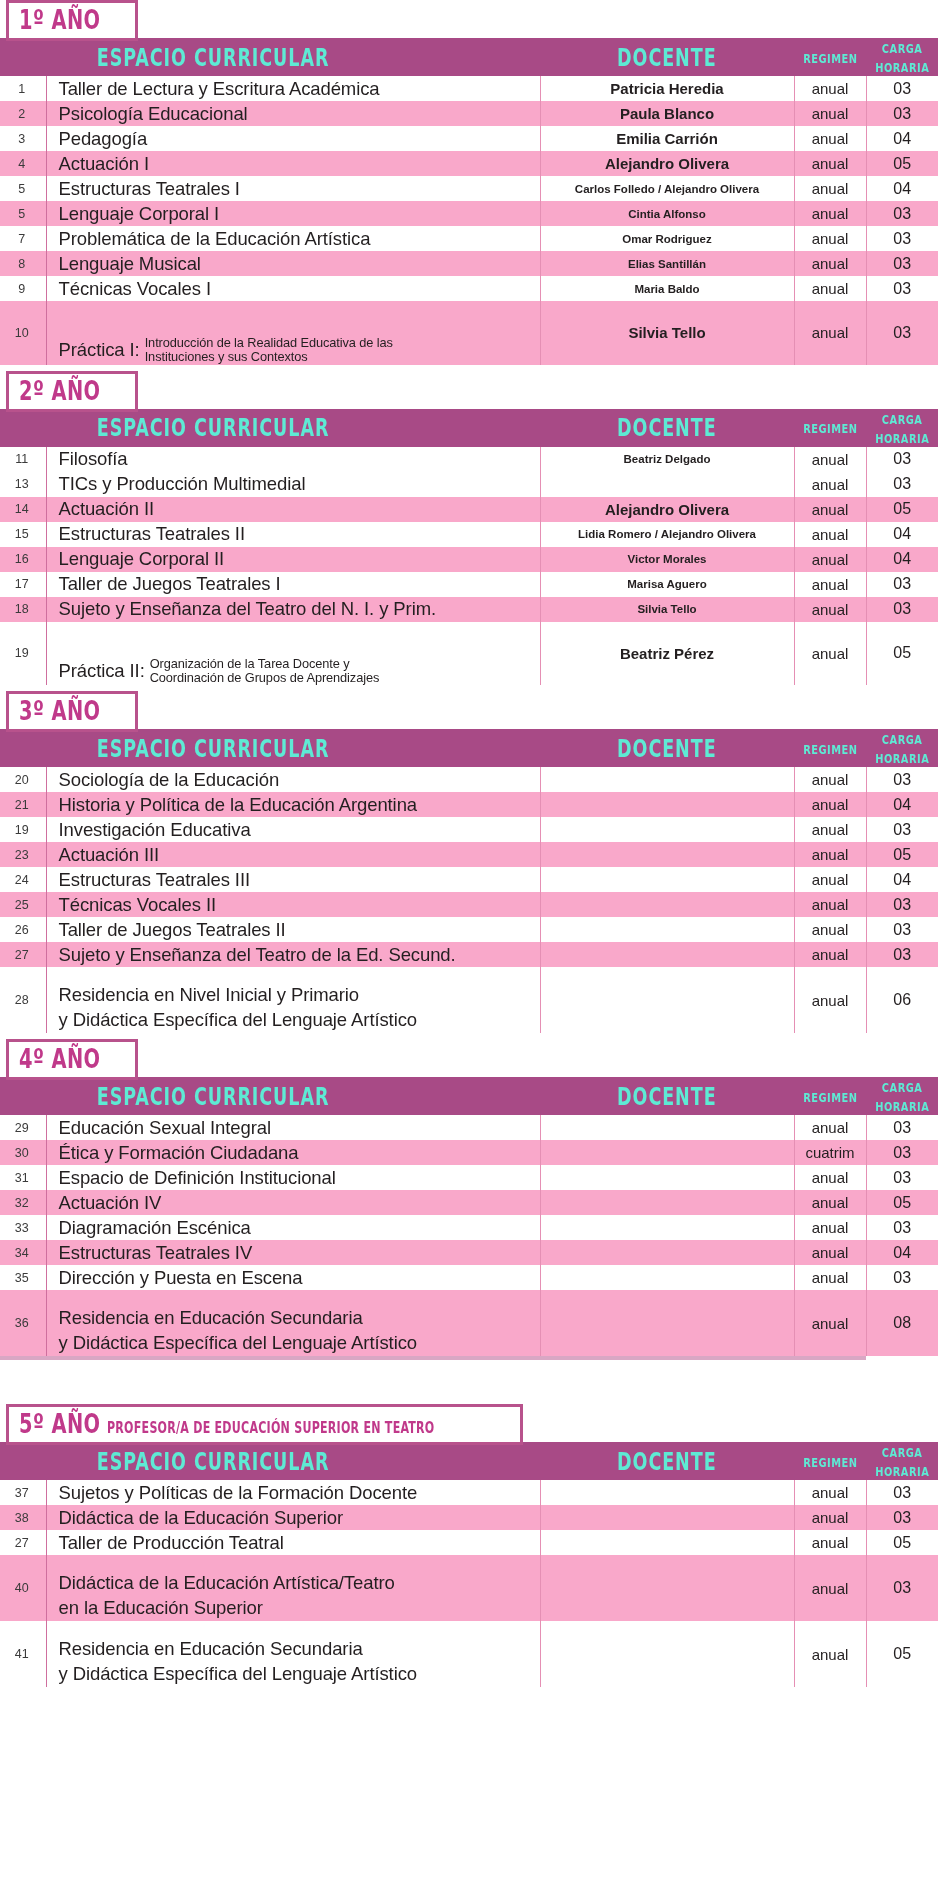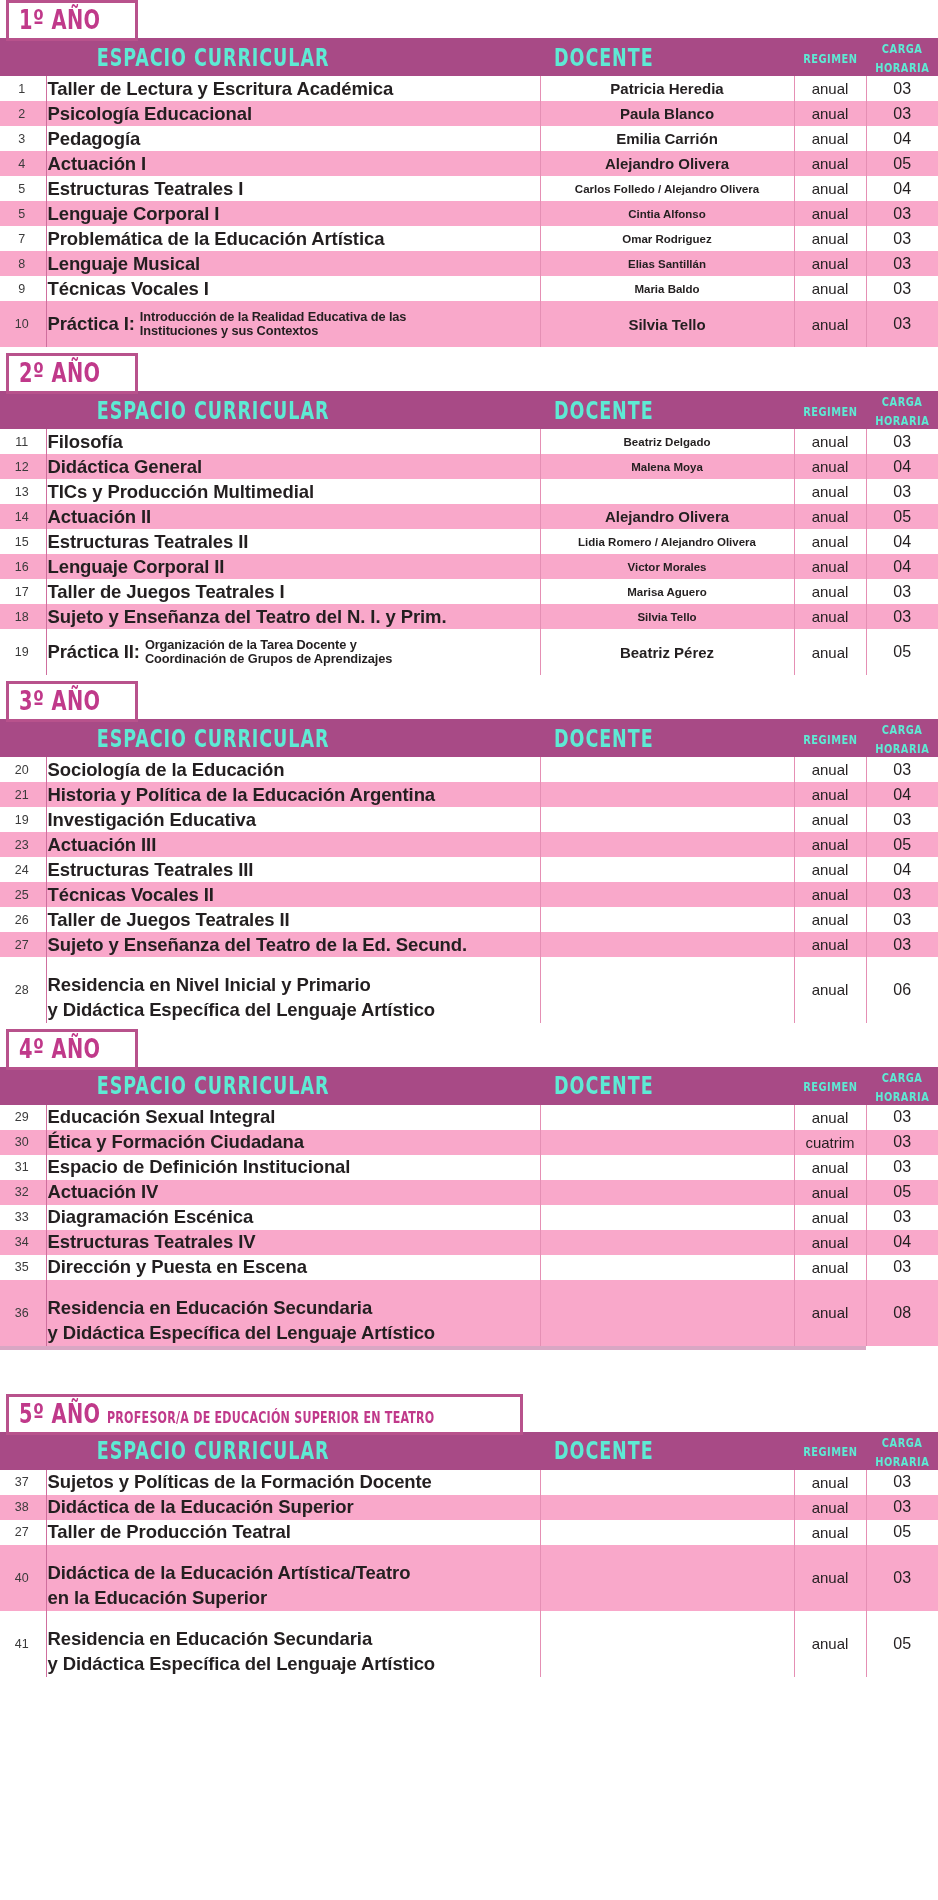--- a/index.html
+++ b/index.html
@@ -101,21 +101,21 @@
   thead th .hd-sm {
     font-size: 13px;
     letter-spacing: 0.6px;
     transform: scaleX(0.84);
     display: inline-block;
     transform-origin: center;
     white-space: nowrap;
     line-height: 1.05;
   }
   th.h-esp { text-align: left; padding-left: 18px; }
-  th.h-doc { text-align: left; text-decoration: underline; }
+  th.h-doc { text-align: center; text-decoration: underline; }
   th.h-reg { text-align: center; }
   th.h-carga { text-align: center; }
 
   tbody tr { height: 25px; }
   tbody tr.alt td { background: #f9a8ca; }
   tbody tr.norm td { background: #ffffff; }
 
   tbody td {
     padding: 0 4px;
     vertical-align: middle;
@@ -128,25 +128,24 @@
     border-right: 1.2px solid #cf6f9e;
     text-align: center;
     font-size: 12.5px;
     color: #3b3b3b;
     padding-right: 6px;
   }
   tbody td.esp {
     border-left: none;
     border-right: 1.2px solid #e58fb4;
     text-align: left;
-    padding-left: 1px;
+    padding-left: 12px;
     font-size: 18.5px;
     color: #231f20;
     letter-spacing: -0.1px;
-    font-weight: bold;
   }
   tbody td.doc {
     text-align: center;
     font-size: 15px;
     color: #231f20;
     border-left: none;
     border-right: 1.2px solid #e58fb4;
     font-weight: bold;
   }
   tbody td.doc.tiny { font-size: 11.5px; }
@@ -161,20 +160,21 @@
     font-size: 16px;
     border-left: none;
     border-right: none;
   }
 
   
   .comp {
     display: flex;
     align-items: center;
     gap: 5px;
+    margin-top: 35px;
   }
   .comp .main { font-size: 18.5px; white-space: nowrap; }
   .comp .sub {
     font-size: 12.8px;
     line-height: 1.12;
     text-align: left;
   }
 
   .twoline .l1 { font-size: 18.5px; line-height: 1.35; margin-top: 16px; }
   .twoline .l2 { font-size: 18.5px; line-height: 1.35; }
@@ -308,27 +308,20 @@
           <th class="h-carga"><span class="hd-sm">CARGA</span><br><span class="hd-sm">HORARIA</span></th>
         </tr>
       </thead>
       <tbody>
         <tr class="norm">
           <td class="num">11</td>
           <td class="esp">Filosofía</td>
           <td class="doc tiny">Beatriz Delgado</td>
           <td class="reg">anual</td>
           <td class="carga">03</td>
-        </tr>
-        <tr class="alt">
-          <td class="num">12</td>
-          <td class="esp">Didáctica General</td>
-          <td class="doc tiny">Malena Moya</td>
-          <td class="reg">anual</td>
-          <td class="carga">04</td>
         </tr>
         <tr class="norm">
           <td class="num">13</td>
           <td class="esp">TICs y Producción Multimedial</td>
           <td class="doc"></td>
           <td class="reg">anual</td>
           <td class="carga">03</td>
         </tr>
         <tr class="alt">
           <td class="num">14</td>

